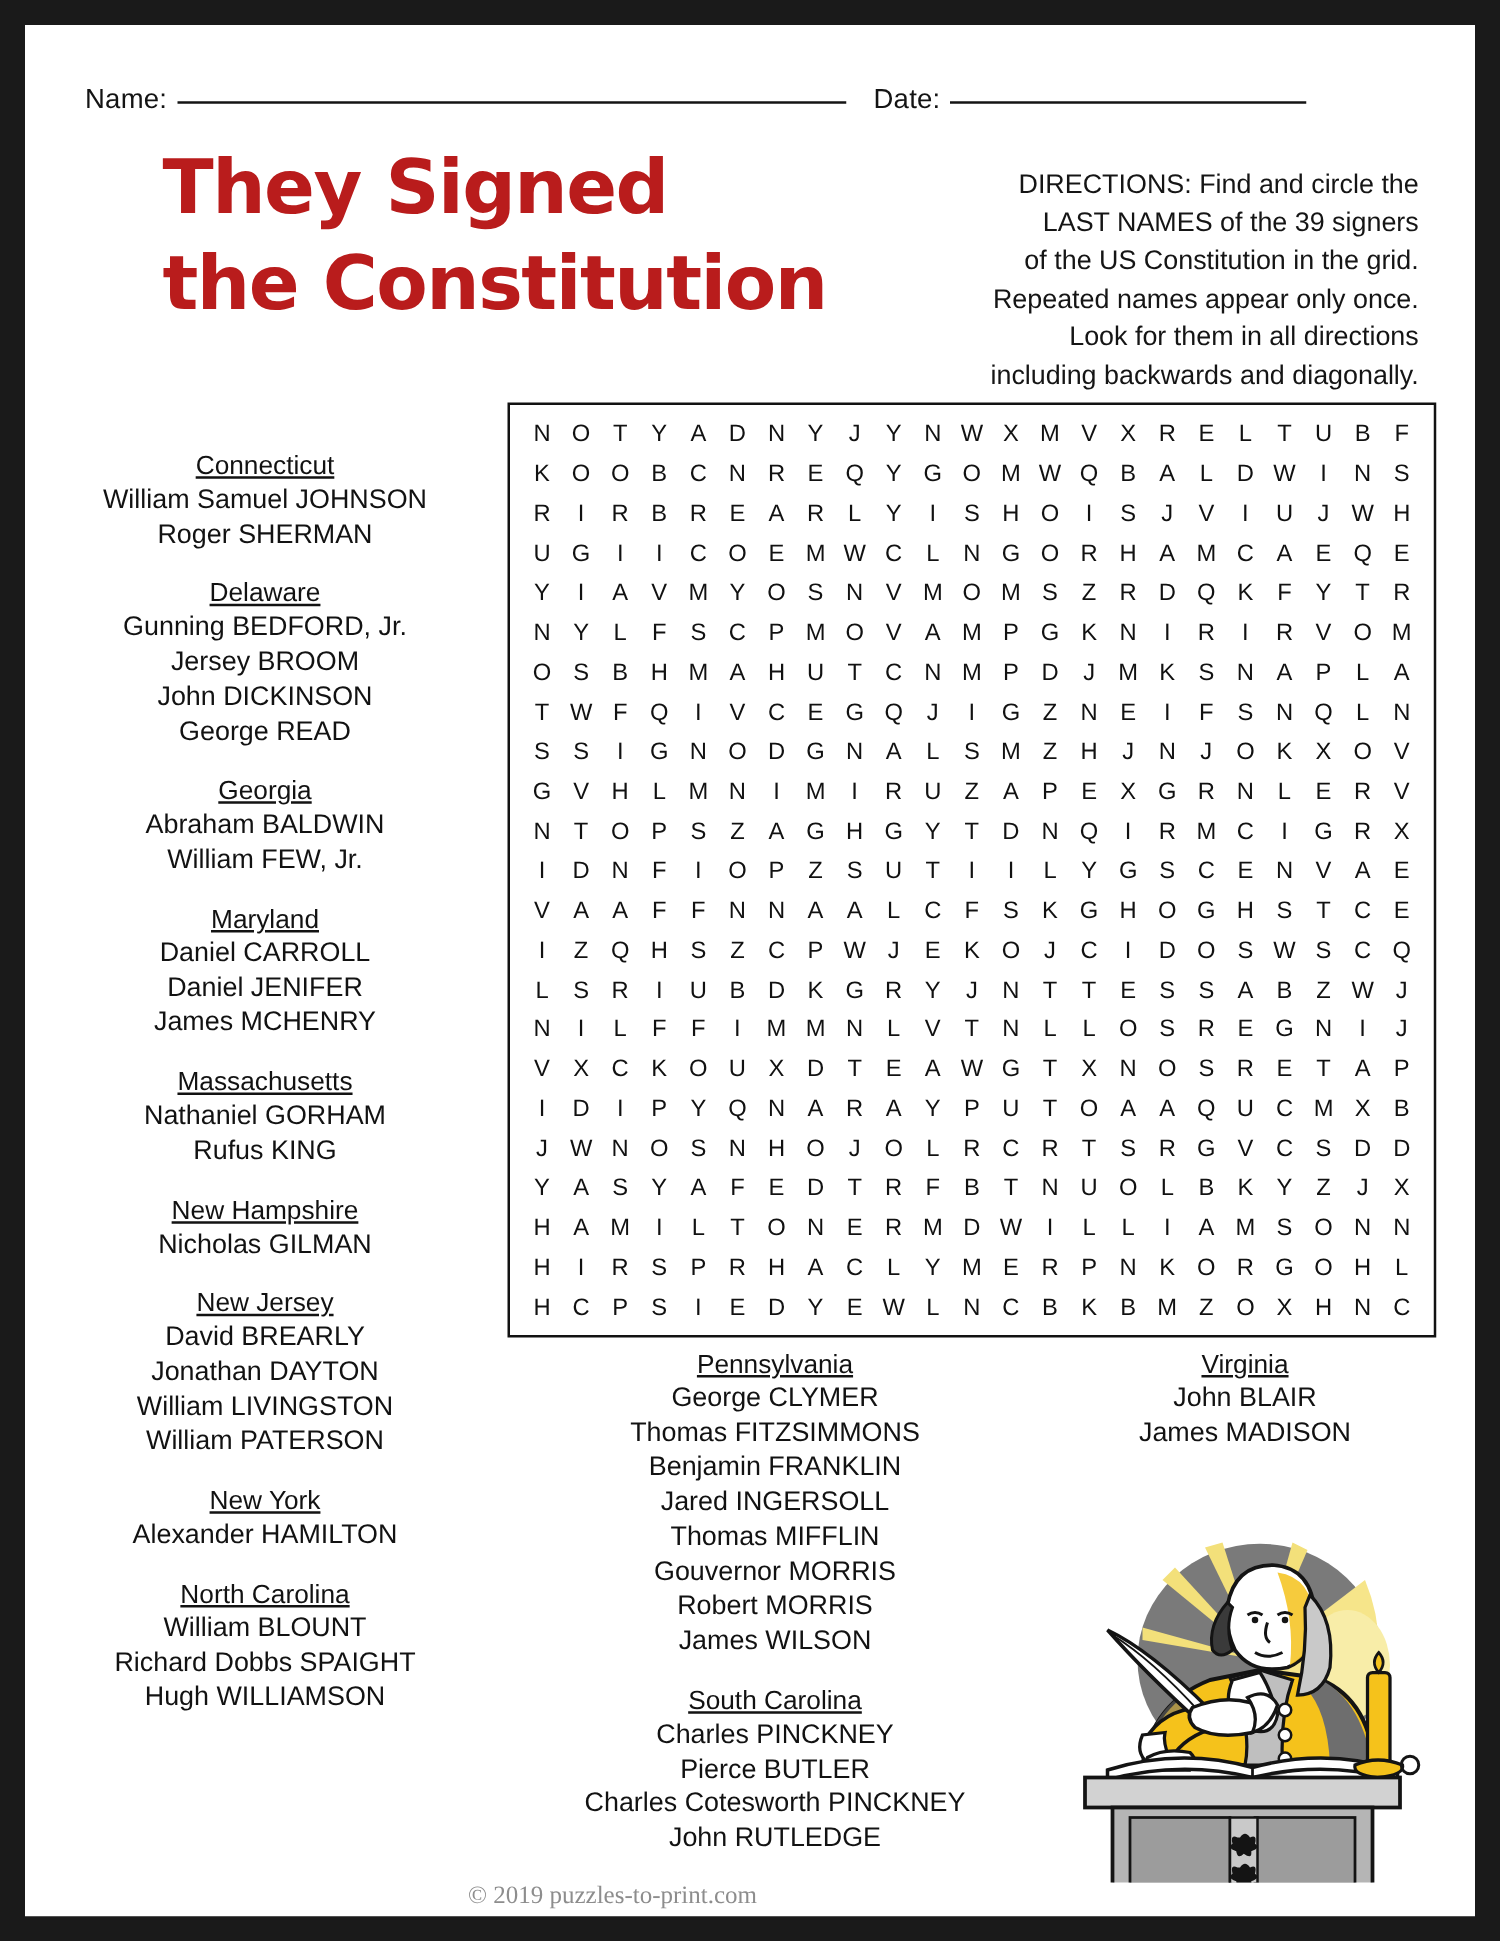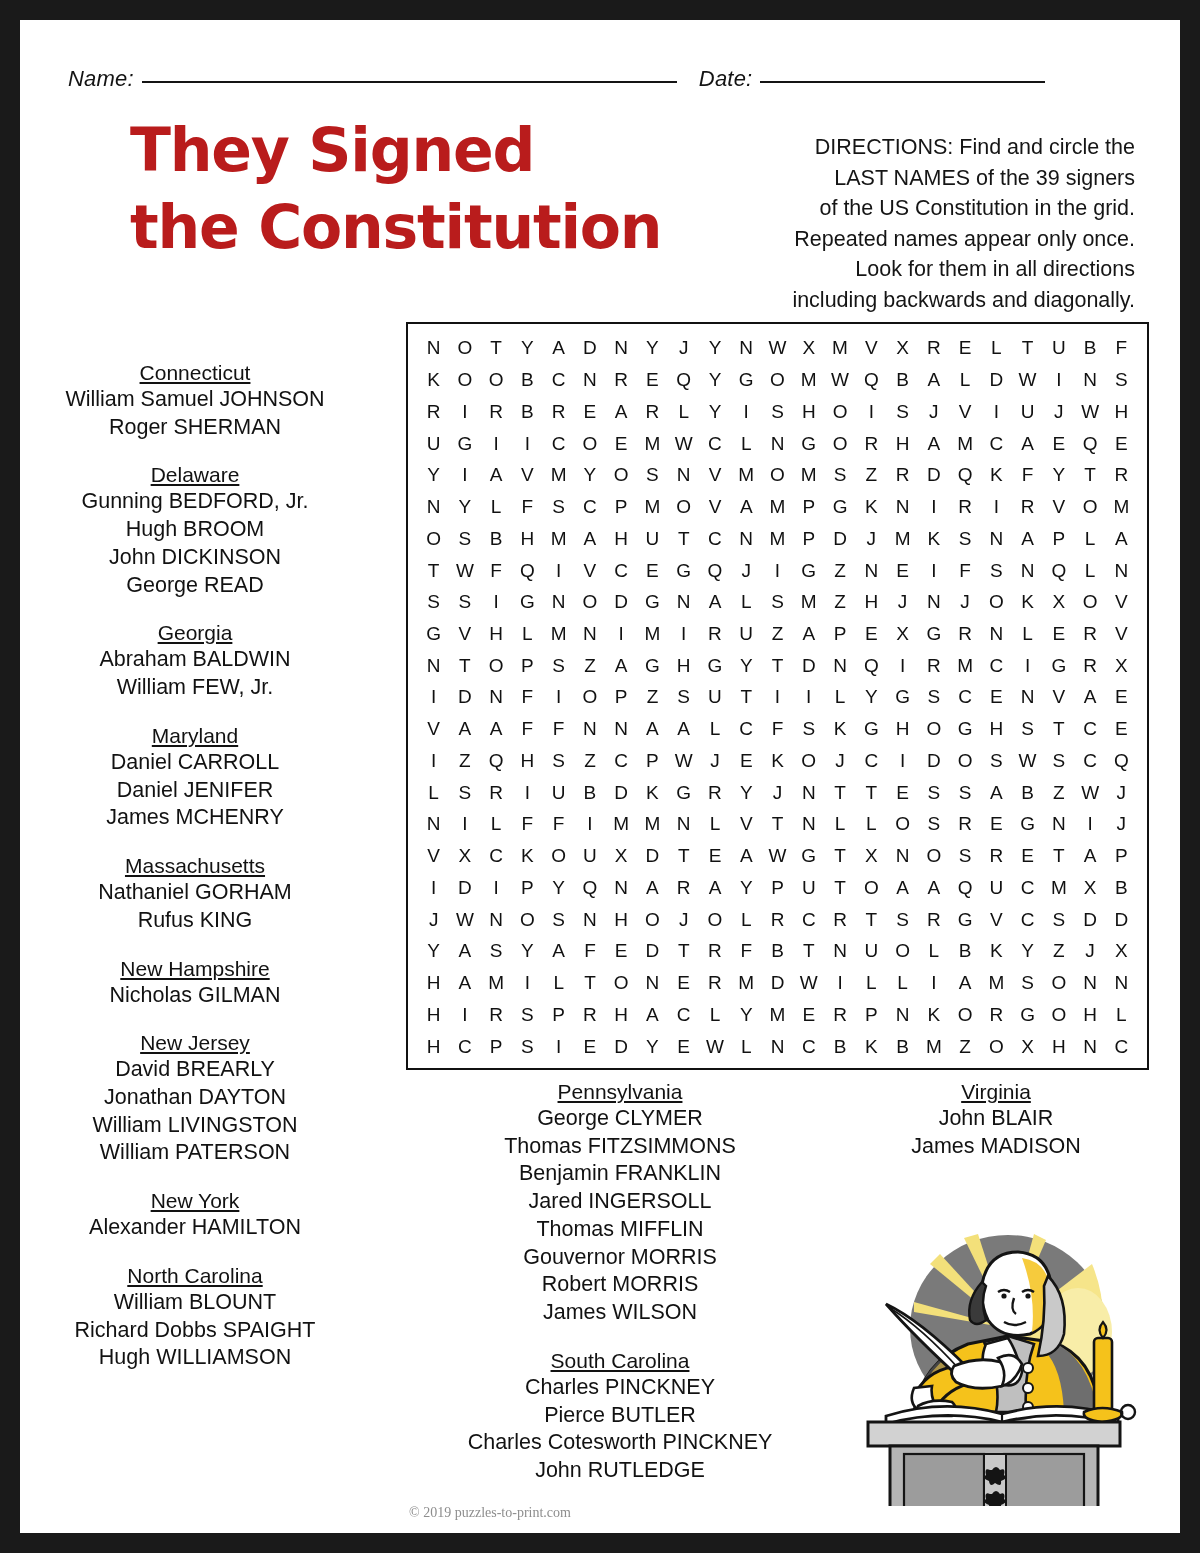--- a/index.html
+++ b/index.html
@@ -24,21 +24,20 @@
   
   .namedate {
     position: absolute;
     left: 48px;
     top: 46px;
     width: 1070px;
     display: flex;
     align-items: baseline;
     font-size: 22px;
     color: #141414;
-    font-style: italic;
   }
   .nd-label { white-space: nowrap; letter-spacing: .2px; }
   .nd-rule {
     flex: 0 0 auto;
     border-bottom: 2.2px solid #141414;
     height: 1px;
     margin-left: 8px;
     position: relative;
     top: -3px;
   }
@@ -112,42 +111,42 @@
     margin-bottom: 1px;
     white-space: nowrap;
   }
   .wordcol .state.first { margin-top: 0; }
   .wordcol .person {
     font-size: 21.5px;
     line-height: 1.29;
     white-space: nowrap;
   }
 
-  #col-left  { left: 25px;  top: 341px; width: 300px; }
+  #col-left  { left: 42px;  top: 341px; width: 300px; }
   #col-mid   { left: 420px; top: 1060px; width: 360px; }
   #col-right { left: 826px; top: 1060px; width: 300px; text-align: center; }
 
   
   #franklin {
     position: absolute;
     left: 836px;
     top: 1196px;
     width: 300px;
     height: 290px;
   }
 
   
   #footer {
     position: absolute;
     left: 0;
     top: 1485px;
     width: 940px;
     text-align: center;
     font-family: "Liberation Serif", serif;
-    font-size: 14px;
+    font-size: 20px;
     color: #8d8d8d;
   }
 </style>
 </head>
 <body>
 
 <div id="page">
 
   <div class="namedate">
     <span class="nd-label">Name:</span>
@@ -704,21 +703,21 @@
         <div class="cell">C</div>
       </div>
   </div>
 
   <div class="wordcol" id="col-left">
       <div class="state first">Connecticut</div>
       <div class="person">William Samuel JOHNSON</div>
       <div class="person">Roger SHERMAN</div>
       <div class="state">Delaware</div>
       <div class="person">Gunning BEDFORD, Jr.</div>
-      <div class="person">Hugh BROOM</div>
+      <div class="person">Jersey BROOM</div>
       <div class="person">John DICKINSON</div>
       <div class="person">George READ</div>
       <div class="state">Georgia</div>
       <div class="person">Abraham BALDWIN</div>
       <div class="person">William FEW, Jr.</div>
       <div class="state">Maryland</div>
       <div class="person">Daniel CARROLL</div>
       <div class="person">Daniel JENIFER</div>
       <div class="person">James MCHENRY</div>
       <div class="state">Massachusetts</div>

